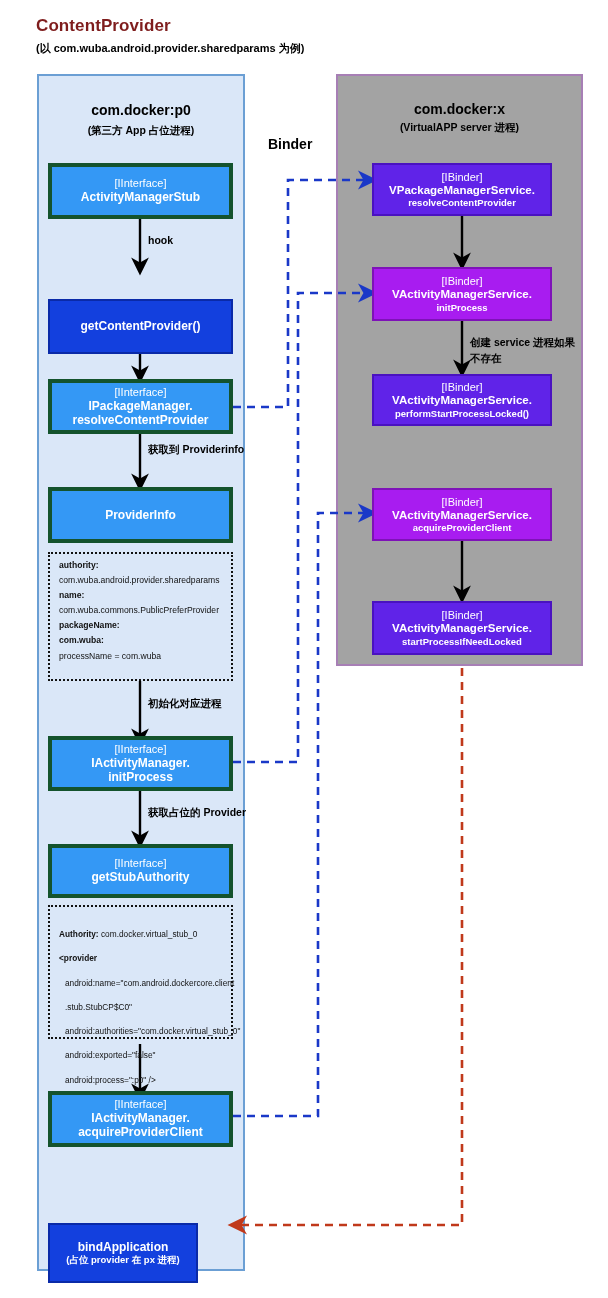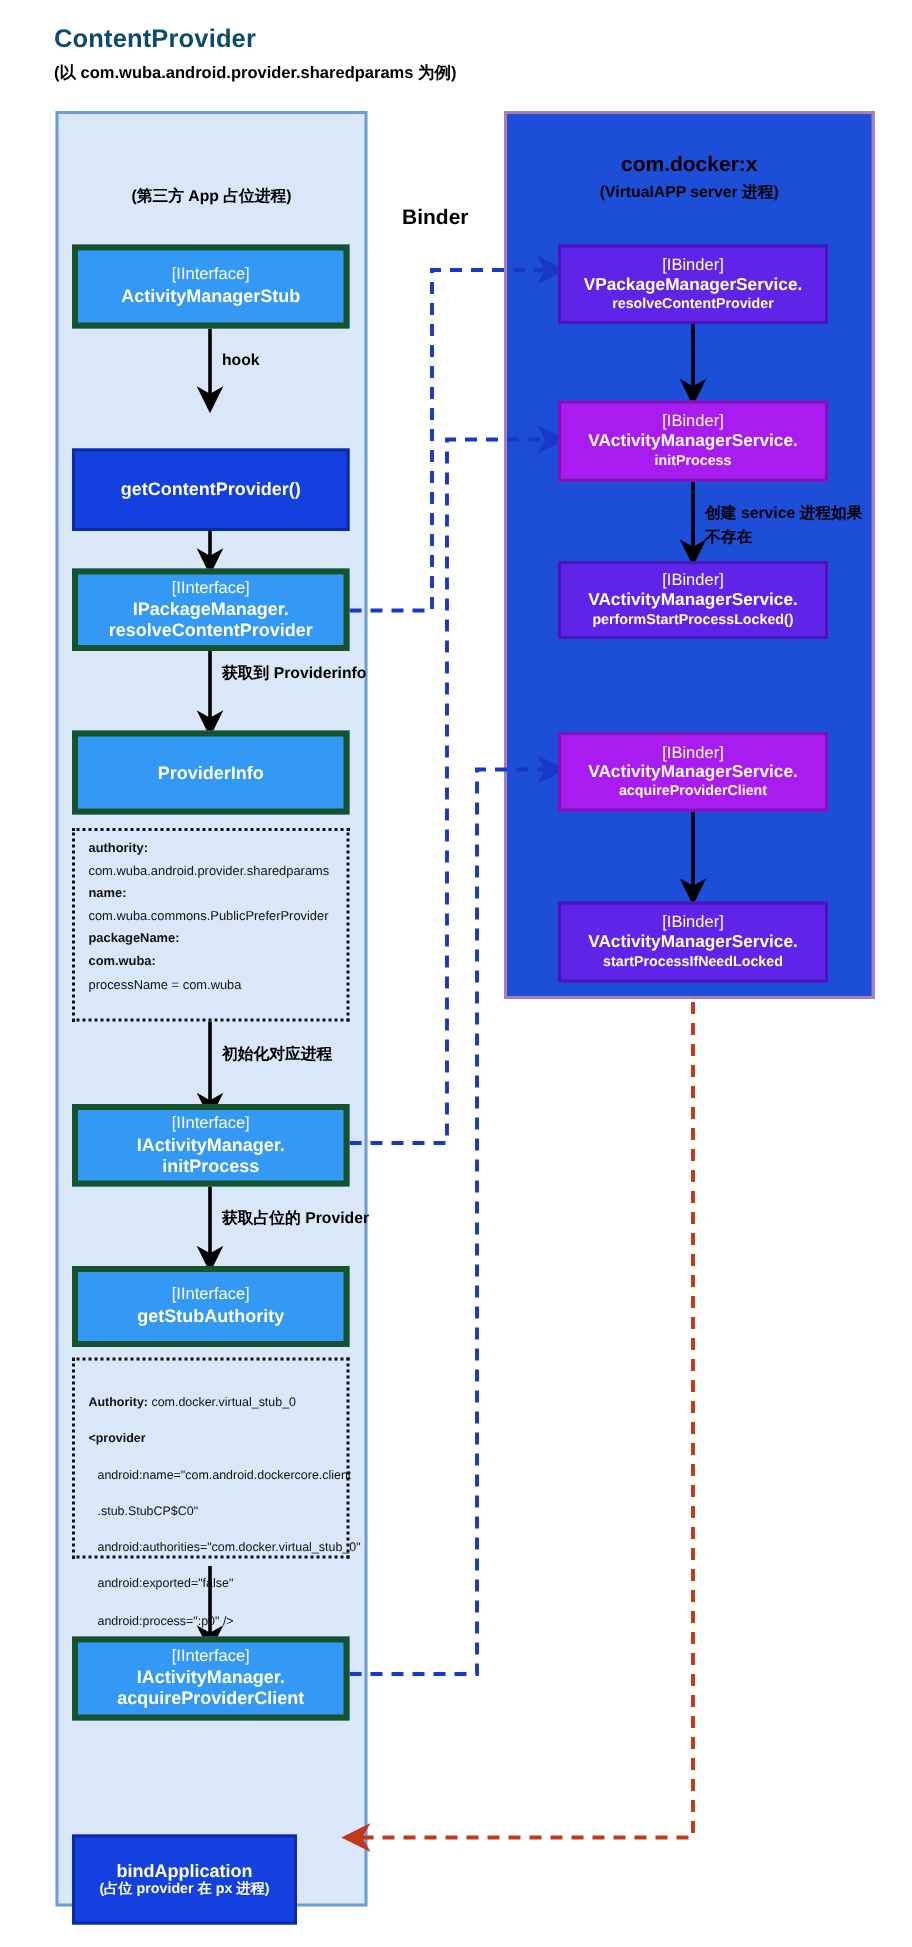--- a/index.html
+++ b/index.html
@@ -7,36 +7,36 @@
     width:608px;height:1298px;background:#ffffff;position:relative;
     font-family:"Liberation Sans","DejaVu Sans",sans-serif;
     -webkit-font-smoothing:antialiased;
   }
   .canvas{position:absolute;left:0;top:0;width:608px;height:1298px;overflow:hidden;}
   svg.wires{position:absolute;left:0;top:0;width:608px;height:1298px;pointer-events:none;}
 
   
   #title{
     position:absolute;left:36px;top:16px;
-    font-size:17px;font-weight:bold;color:#0c4a6e;letter-spacing:.1px;
+    font-size:17px;font-weight:bold;color:#7f1d1d;letter-spacing:.1px;
   }
   #subtitle{
     position:absolute;left:36px;top:41px;
     font-size:11px;font-weight:bold;color:#000;
   }
 
   
   .container{position:absolute;box-sizing:border-box;}
   #proc-left{
     left:37px;top:74px;width:208px;height:1197px;
     background:#dae7f8;border:2px solid #6b9fd4;
   }
   #proc-right{
     left:336px;top:74px;width:247px;height:592px;
-    background:#1d4ed8;border:2px solid #a77fb5;
+    background:#a3a3a3;border:2px solid #a77fb5;
   }
   .proc-title{
     position:absolute;left:0;width:100%;text-align:center;
     font-size:14px;font-weight:bold;color:#000;
   }
   .proc-sub{
     position:absolute;left:0;width:100%;text-align:center;
     font-size:10.5px;font-weight:bold;color:#000;
   }
   #proc-left .proc-title{top:26px;}
@@ -87,20 +87,21 @@
 </style>
 </head>
 <body>
 
 <div class="canvas">
 
   <div id="title">ContentProvider</div>
   <div id="subtitle">(以 com.wuba.android.provider.sharedparams 为例)</div>
 
   <div class="container" id="proc-left">
+    <div class="proc-title">com.docker:p0</div>
     <div class="proc-sub">(第三方 App 占位进程)</div>
   </div>
 
   <div class="container" id="proc-right">
     <div class="proc-title">com.docker:x</div>
     <div class="proc-sub">(VirtualAPP server 进程)</div>
   </div>
 
   <div id="binder-label">Binder</div>
 

